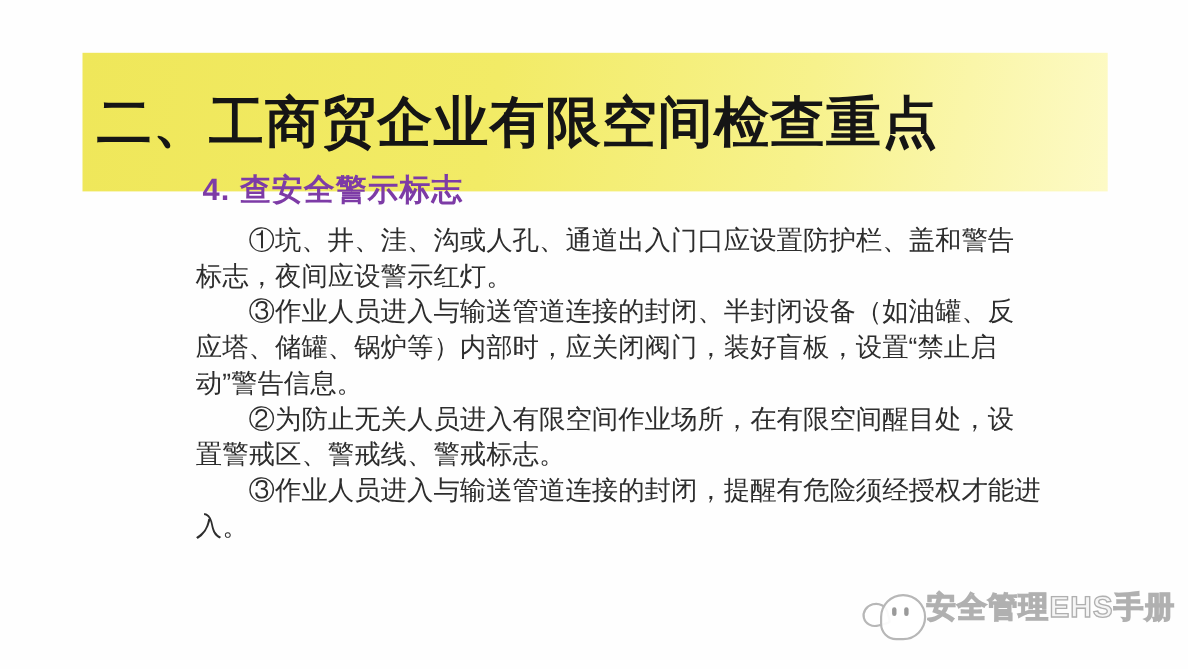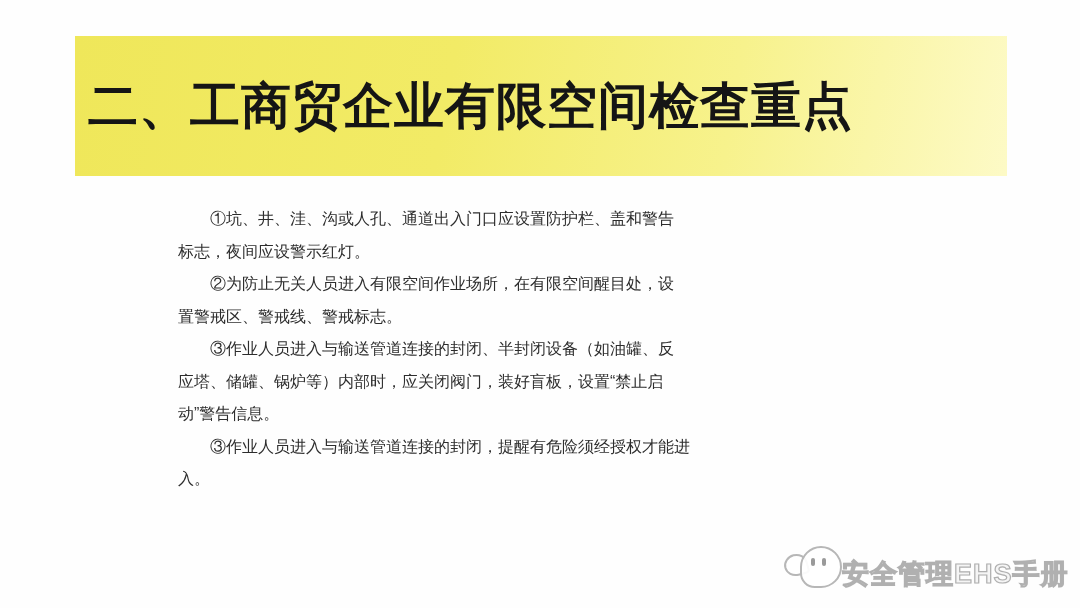--- a/index.html
+++ b/index.html
@@ -13,23 +13,23 @@
   }
   .slide {
     position: relative;
     width: 1080px;
     height: 608px;
     background: #fefefe;
   }
   .title-band {
     position: absolute;
     left: 75px;
-    top: 36px;
+    top: 48px;
     width: 932px;
-    height: 140px;
+    height: 126px;
     background: linear-gradient(100deg, #efe75a 0%, #f2eb66 40%, #f7f28c 70%, #fdfac6 100%);
     display: flex;
     align-items: center;
   }
   .title-band .title {
     padding-left: 13px;
     font-size: 50px;
     font-weight: 800;
     letter-spacing: 1px;
     color: #151515;
@@ -43,38 +43,38 @@
     font-weight: bold;
     color: #7d3ba6;
     letter-spacing: 1px;
     white-space: nowrap;
   }
   .body-text {
     position: absolute;
     left: 178px;
     top: 203px;
     width: 775px;
-    font-size: 16px;
+    font-size: 24px;
     line-height: 32.5px;
     font-weight: 500;
     color: #2d2d2d;
   }
   .body-text p {
     margin: 0;
     padding: 0;
     text-indent: 2em;
     white-space: pre-line;
   }
   .watermark {
     position: absolute;
     left: 784px;
     top: 534px;
     height: 58px;
     display: flex;
-    align-items: flex-end;
+    align-items: flex-start;
     z-index: 5;
   }
   .logo {
     position: relative;
     width: 58px;
     height: 52px;
     flex: 0 0 auto;
   }
   .logo .bubble-small {
     position: absolute;
@@ -118,29 +118,30 @@
 </style>
 </head>
 <body>
 
 <div class="slide">
 
   <div class="title-band">
     <div class="title">二、工商贸企业有限空间检查重点</div>
   </div>
 
+  <div class="section-heading">4. 查安全警示标志</div>
 
   <div class="body-text">
     <p>①坑、井、洼、沟或人孔、通道出入门口应设置防护栏、盖和警告
 标志，夜间应设警示红灯。</p>
-    <p>②为防止无关人员进入有限空间作业场所，在有限空间醒目处，设
-置警戒区、警戒线、警戒标志。</p>
     <p>③作业人员进入与输送管道连接的封闭、半封闭设备（如油罐、反
 应塔、储罐、锅炉等）内部时，应关闭阀门，装好盲板，设置“禁止启
 动”警告信息。</p>
+    <p>②为防止无关人员进入有限空间作业场所，在有限空间醒目处，设
+置警戒区、警戒线、警戒标志。</p>
     <p>③作业人员进入与输送管道连接的封闭，提醒有危险须经授权才能进
 入。</p>
   </div>
 
   <div class="watermark">
     <div class="logo">
       <div class="bubble-small"></div>
       <div class="bubble-big"></div>
       <div class="eye left"></div>
       <div class="eye right"></div>

